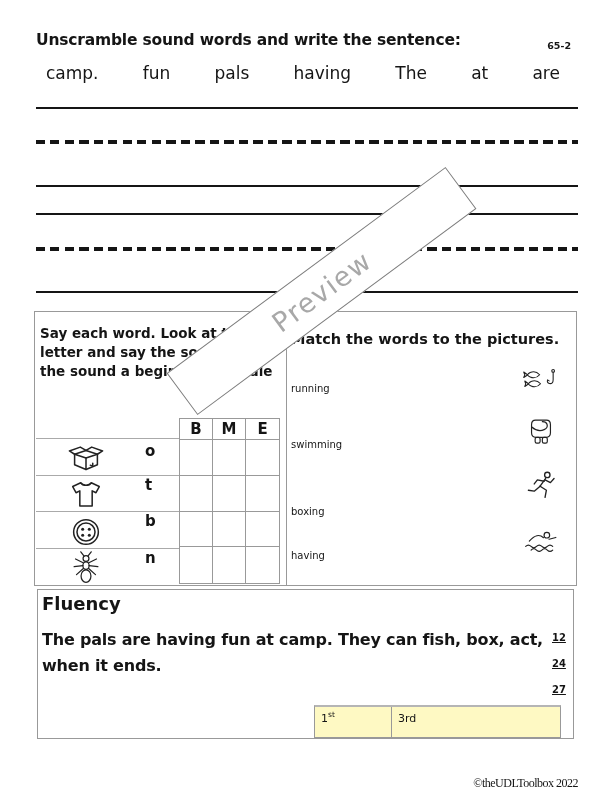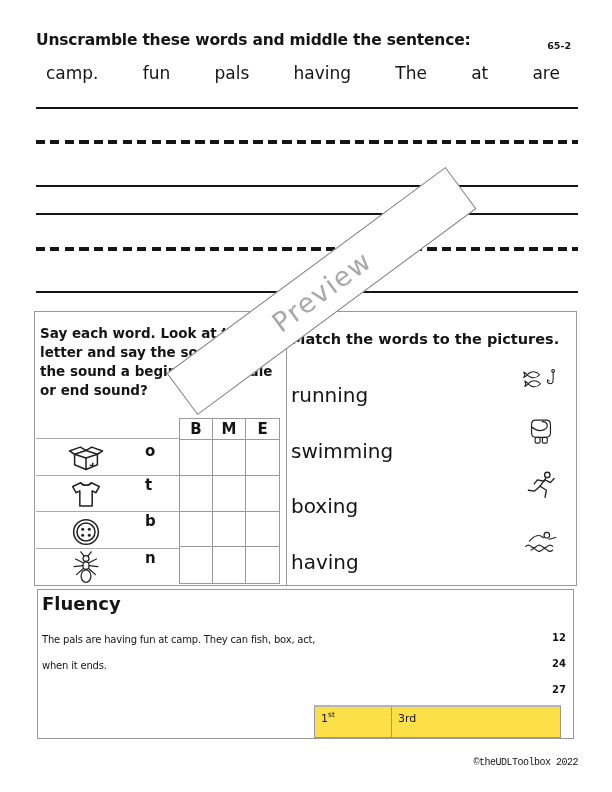--- a/index.html
+++ b/index.html
@@ -31,55 +31,55 @@
   .bme{position:absolute;left:144px;top:106px;width:101px;height:166px;
        border:1px solid #999;box-sizing:border-box;display:grid;
        grid-template-columns:repeat(3,1fr);grid-template-rows:21px repeat(4,1fr);background:#fff;}
   .bme > div{border-right:1px solid #999;border-bottom:1px solid #999;}
   .bme > div:nth-child(3n){border-right:none;}
   .bme > div:nth-child(n+13){border-bottom:none;}
   .bme-h{display:flex;align-items:center;justify-content:center;
          font-size:15px;font-weight:bold;}
 
   .match-title{position:absolute;left:256px;top:19px;font-size:14.5px;font-weight:bold;}
-  .mword{position:absolute;left:256px;font-size:20px;}
+  .mword{position:absolute;left:256px;font-size:10px;}
   .micon{position:absolute;left:488px;width:36px;}
   .micon svg{display:block;width:100%;height:auto;}
 
   
   .fluency{position:absolute;left:37px;top:589px;width:537px;height:150px;
            border:1px solid #999;box-sizing:border-box;}
   .fl-title{position:absolute;left:4px;top:3px;font-size:18px;font-weight:bold;}
   .fl-para{position:absolute;left:4px;top:37px;width:504px;
-           font-size:10px;font-weight:normal;line-height:25.5px;letter-spacing:-0.2px;}
-  .fl-count{position:absolute;left:514px;width:22px;font-size:10px;font-weight:bold;text-align:left;}
+           font-size:16px;font-weight:bold;line-height:25.5px;letter-spacing:-0.2px;}
+  .fl-count{position:absolute;left:514px;width:22px;font-size:10px;font-weight:bold;text-align:left;text-decoration:underline;}
   .attempts{position:absolute;left:276px;top:115px;width:247px;height:33px;
             border:1px solid #999;border-top:2px solid #b5b5b5;box-sizing:border-box;
-            display:grid;grid-template-columns:77px 85px 1fr;background:#fde047;}
+            display:grid;grid-template-columns:77px 85px 1fr;background:#fef9c3;}
   .attempts > div{border-right:1px solid #999;font-size:11px;padding:3px 0 0 6px;}
   .attempts > div:last-child{border-right:none;}
   .attempts sup{font-size:7.5px;}
 
-  .copyright{position:absolute;right:34px;top:757px;font-size:10px;
-             font-family:Liberation Mono, monospace;letter-spacing:-0.5px;}
+  .copyright{position:absolute;right:34px;top:776px;font-size:12px;
+             font-family:Liberation Serif, serif;letter-spacing:-0.5px;}
 
   
   .preview-band{position:absolute;left:148px;top:265px;width:345px;height:50px;
                 background:#fff;border:1.2px solid #7d7d7d;transform:rotate(-36.5deg);
                 z-index:40;display:flex;align-items:center;justify-content:center;}
   .preview-band span{font-size:27px;color:#a8a8a8;letter-spacing:1.5px;}
 
   svg{stroke:#222;fill:none;stroke-width:1.6;stroke-linecap:round;stroke-linejoin:round;}
 </style>
 </head>
 <body>
 
 <div class="page">
 
-  <div class="title">Unscramble these words and middle the sentence:</div>
+  <div class="title">Unscramble sound words and write the sentence:</div>
   <div class="code">65-2</div>
 
   <div class="word-bank">
     <span>camp.</span>
     <span>fun</span>
     <span>pals</span>
     <span>having</span>
     <span>The</span>
     <span>at</span>
     <span>are</span>
@@ -92,21 +92,20 @@
   <div class="wline dashed" style="top:247px"></div>
   <div class="wline solid" style="top:291px"></div>
 
   <div class="mid">
     <div class="mid-divider"></div>
 
     <div class="instructions">
       <div>Say each word. Look at the</div>
       <div>letter and say the sound. Is</div>
       <div>the sound a beginning, middle</div>
-      <div>or end sound?</div>
     </div>
 
     <div class="hline" style="top:126px"></div>
     <div class="hline" style="top:163px"></div>
     <div class="hline" style="top:199px"></div>
     <div class="hline" style="top:236px"></div>
 
     <div class="si" style="top:128px">
       <svg viewBox="0 0 40 36">
         <path d="M8 15 L20 19 L32 15 L20 11 Z"></path>
@@ -163,21 +162,21 @@
       <div></div>
       <div></div>
       <div></div>
       <div></div>
     </div>
 
     <div class="match-title">Match the words to the pictures.</div>
 
     <span class="mword" style="top:71px">running</span>
     <span class="mword" style="top:127px">swimming</span>
-    <span class="mword" style="top:182px">boxing</span>
+    <span class="mword" style="top:194px">boxing</span>
     <span class="mword" style="top:238px">having</span>
 
     <div class="micon" style="top:56px">
       <svg viewBox="0 0 40 30" style="stroke-width:1.2">
         <path d="M18.5 7.5 Q14 2.5 8 5 Q6 6 5 7.5 L0.8 4.5 L2 7.6 L0.8 10.6 L5 7.8 Q6 9.2 8 10 Q14 12.6 18.5 7.5 Z"></path>
         <path d="M16.5 17.5 Q12 12.5 6 15 Q4 16 3 17.5 L-1 14.5 L0 17.6 L-1 20.6 L3 17.8 Q4 19.2 6 20 Q12 22.6 16.5 17.5 Z" transform="translate(3,0)"></path>
         <circle cx="33.5" cy="3.2" r="1.5"></circle>
         <path d="M33.5 4.8 L33.5 13 Q33.5 18 29.3 17.3 Q26.3 16.6 27.3 13.2 L29 14.3"></path>
       </svg>
     </div>

